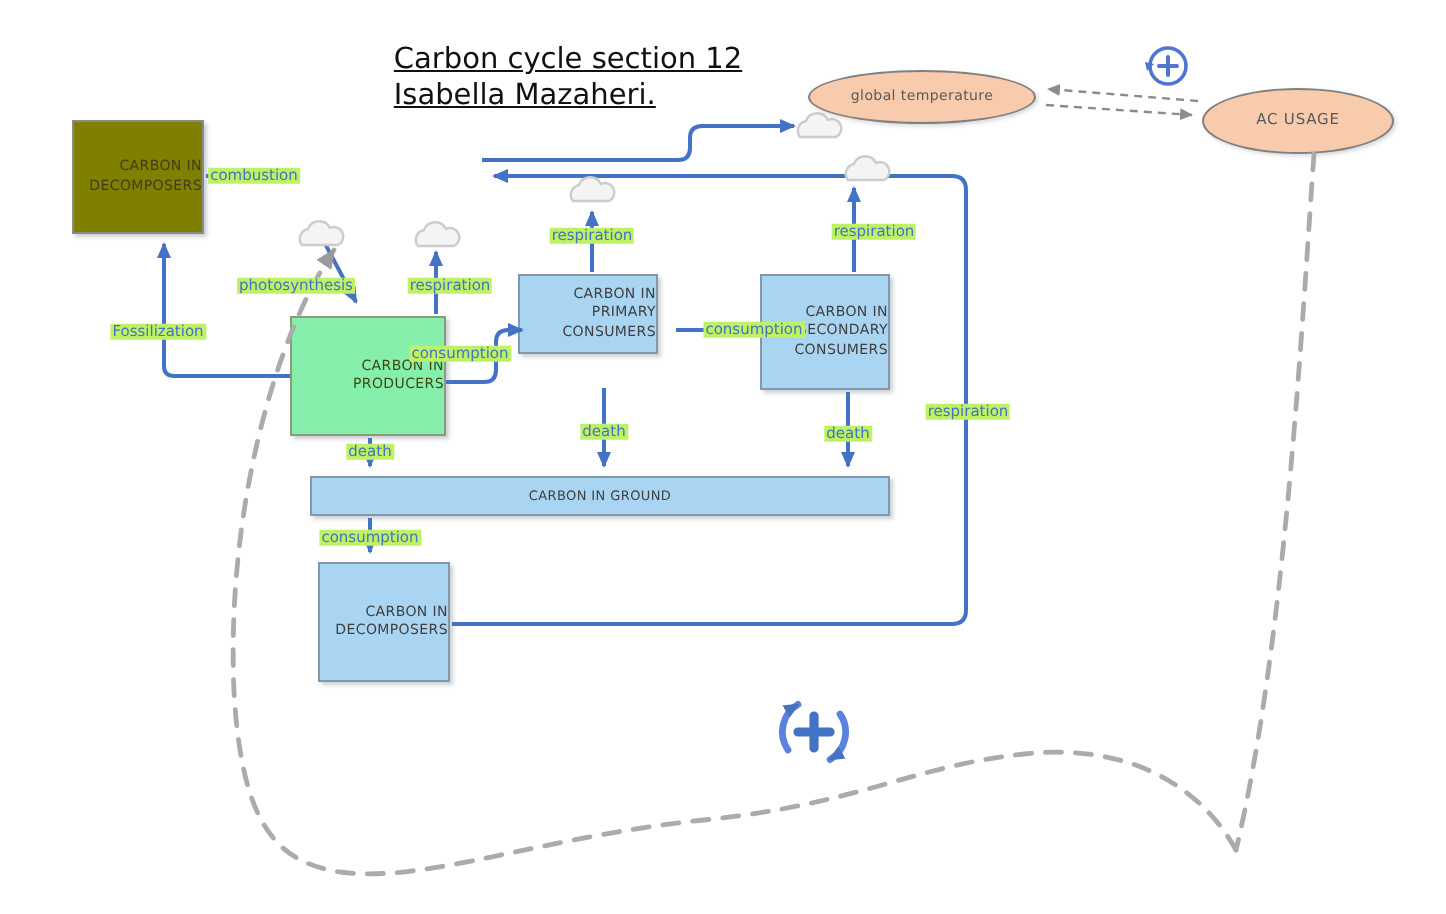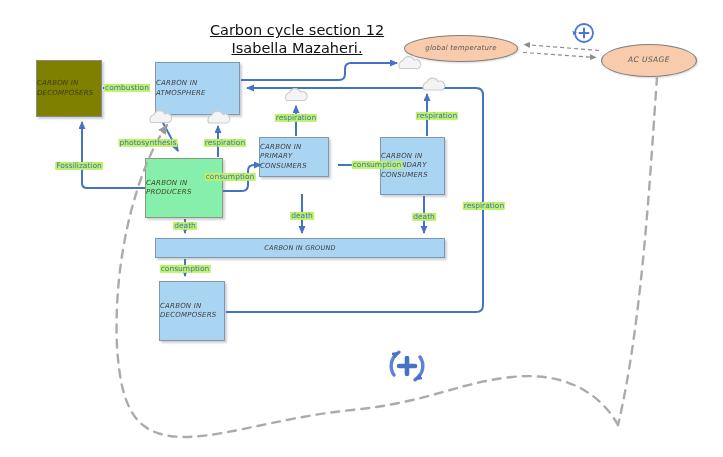--- a/index.html
+++ b/index.html
@@ -1,53 +1,50 @@
 <!DOCTYPE html>
 <html><head>
 <meta charset="utf-8">
 <style>
   html,body{margin:0;padding:0;background:#ffffff;}
   #stage{position:relative;width:723px;height:457px;background:#ffffff;overflow:hidden;
          font-family:"DejaVu Sans",sans-serif;}
   
   .node{position:absolute;display:flex;align-items:center;justify-content:center;
-        text-align:left;font-size:7px;line-height:1.35;letter-spacing:.2px;
-        color:#404040;box-sizing:border-box;z-index:1;font-style:italic;}
+        text-align:right;font-size:7px;line-height:1.35;letter-spacing:.2px;
+        color:#404040;box-sizing:border-box;z-index:1;}
   .box-blue{background:#A9D5F2;border:1.4px solid #8496A9;
             box-shadow:1.5px 1.5px 2px rgba(110,120,135,.35);}
   .box-olive{background:#7F7F00;border:1.4px solid #8a8a8a;color:#3e3e18;
              box-shadow:1.5px 1.5px 2px rgba(110,120,135,.35);}
   .box-green{background:#86efac;border:1.4px solid #8a9a7a;color:#3d4a12;
              box-shadow:1.5px 1.5px 2px rgba(110,120,135,.35);}
   .ellipse{background:#F8CBAD;border:1.4px solid #808080;border-radius:50%;
            color:#595959;box-shadow:1px 1px 2px rgba(120,120,120,.3);}
   
   #wires{position:absolute;left:0;top:0;z-index:2;}
   
   .elabel{position:absolute;transform:translate(-50%,-50%);background:#bef264;
           color:#4472C4;font-size:7.5px;line-height:1.1;padding:0 1px;
           white-space:nowrap;z-index:3;}
   
-  .title{position:absolute;left:297px;top:21px;transform:translateX(-50%);
-         text-align:center;z-index:3;color:#111111;}
+  .title{position:absolute;left:284px;top:21px;transform:translateX(-50%);
+         z-index:3;color:#111111;}
   .title-line{font-size:14.5px;line-height:18px;text-decoration:underline;
               white-space:nowrap;}
 </style>
 </head>
 <body>
 
 <div id="stage">
 
   <div class="node box-olive" style="left:36px;top:60px;width:66px;height:57px">
     <span>CARBON IN DECOMPOSERS</span>
   </div>
 
-  <div class="node box-blue" style="left:155px;top:62px;width:85px;height:53px">
-    <span>CARBON IN ATMOSPHERE</span>
-  </div>
 
   <div class="node box-green" style="left:145px;top:158px;width:78px;height:60px">
     <span>CARBON IN PRODUCERS</span>
   </div>
 
   <div class="node box-blue" style="left:259px;top:137px;width:70px;height:40px">
     <span>CARBON IN PRIMARY CONSUMERS</span>
   </div>
 
   <div class="node box-blue" style="left:380px;top:137px;width:65px;height:58px">

